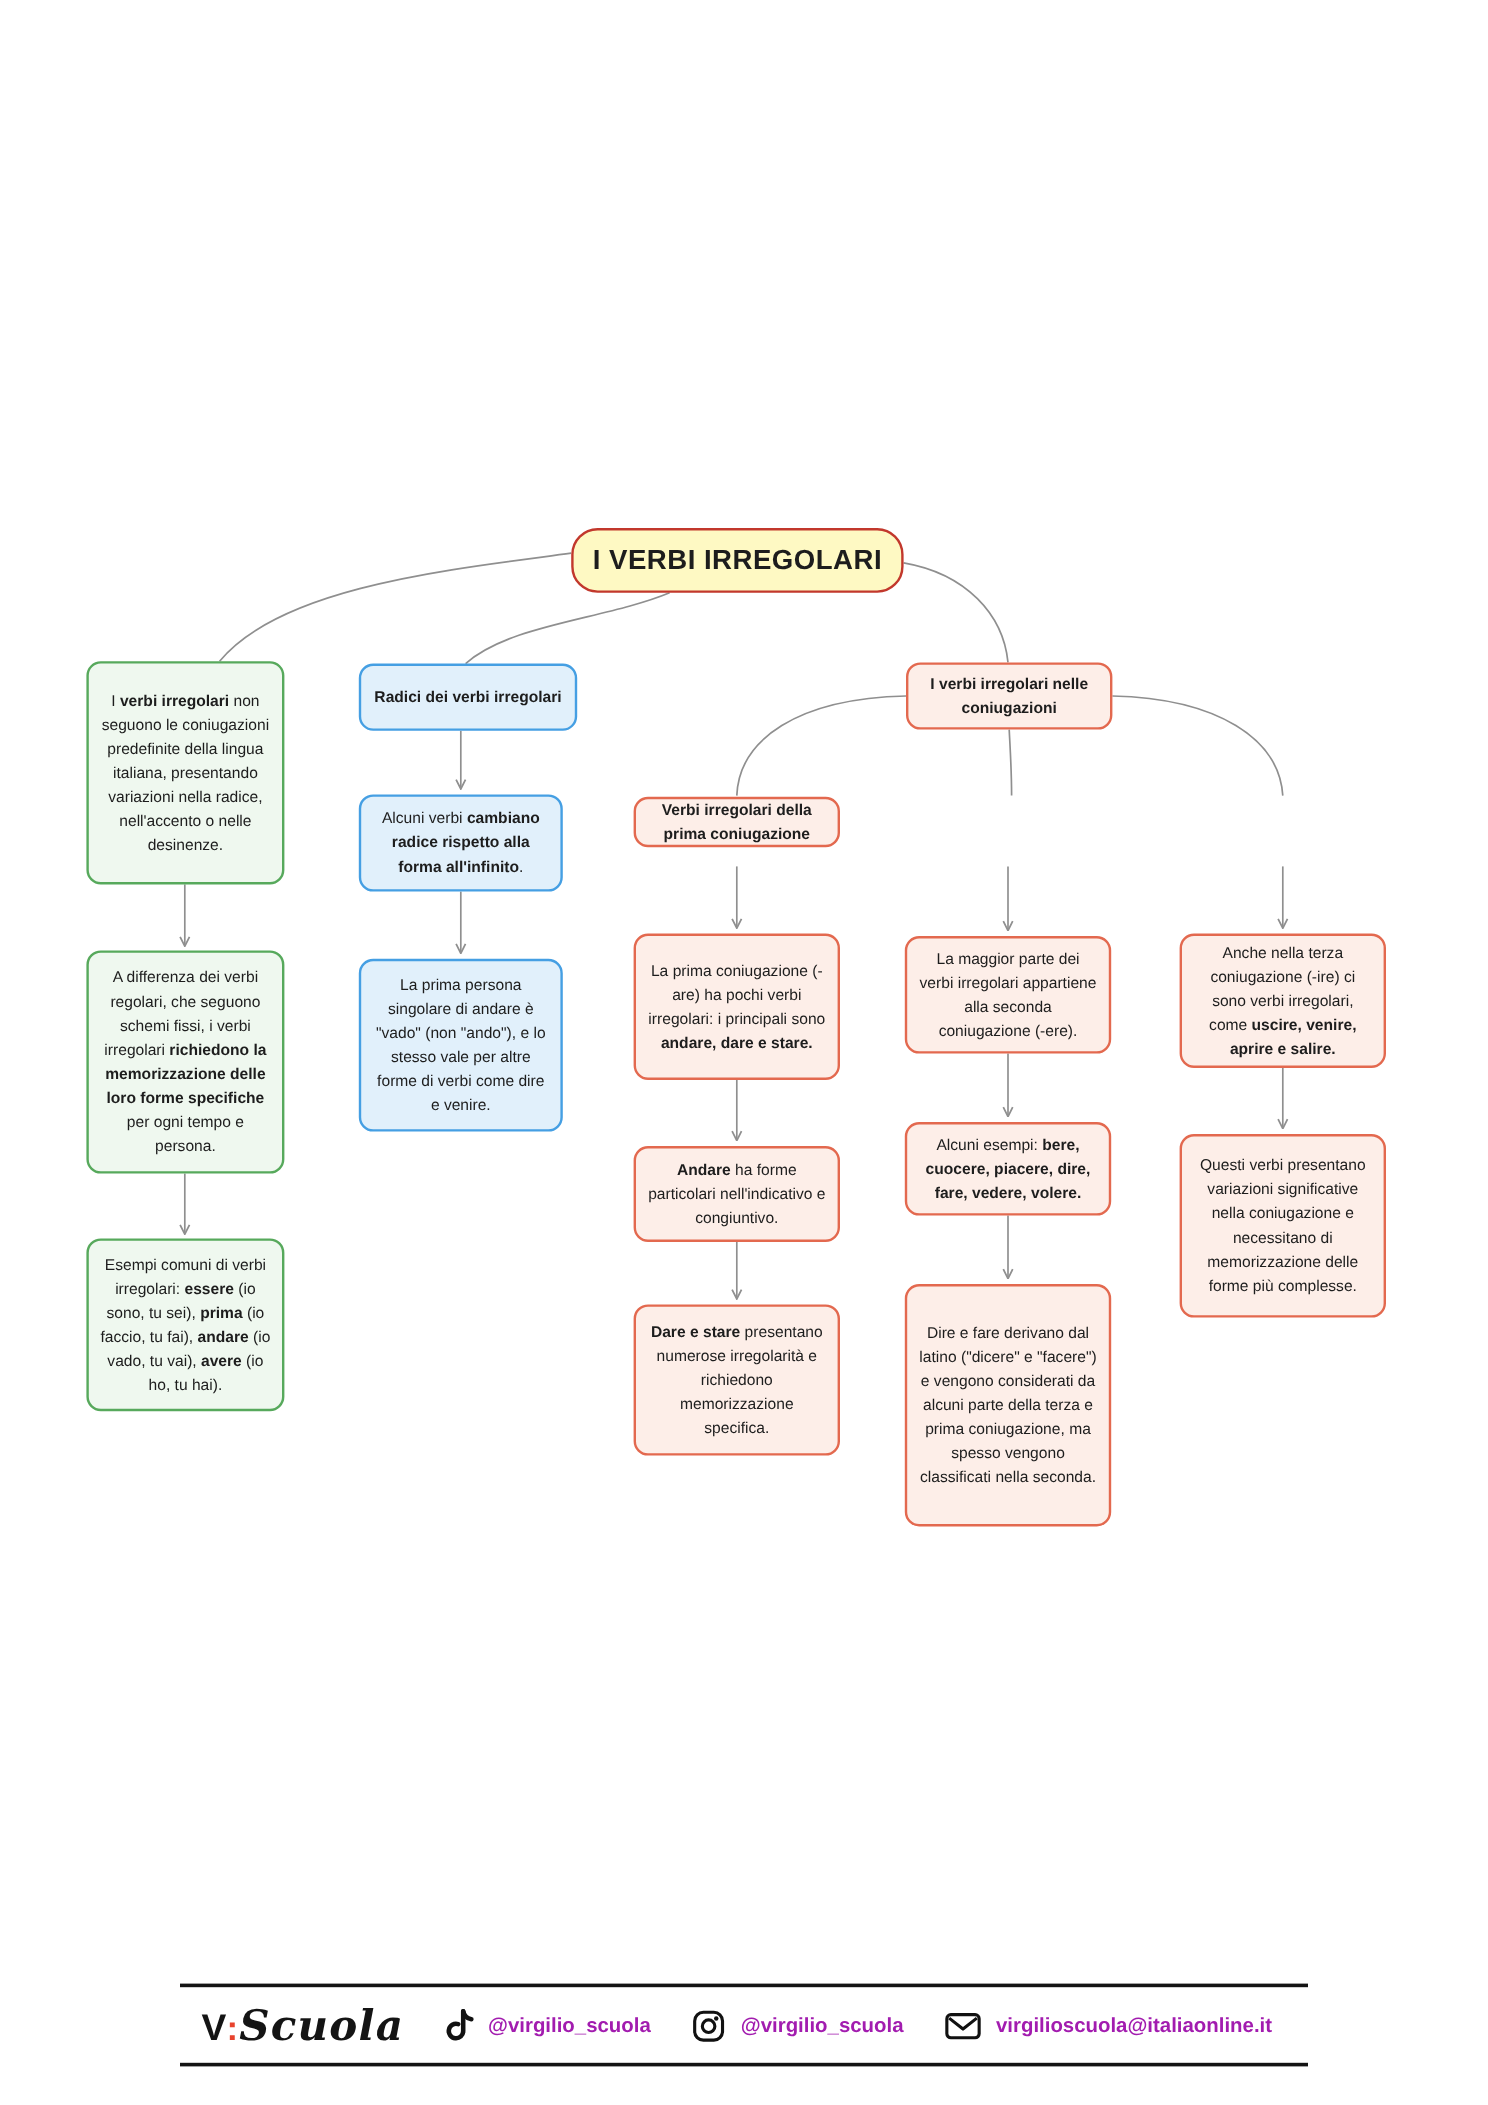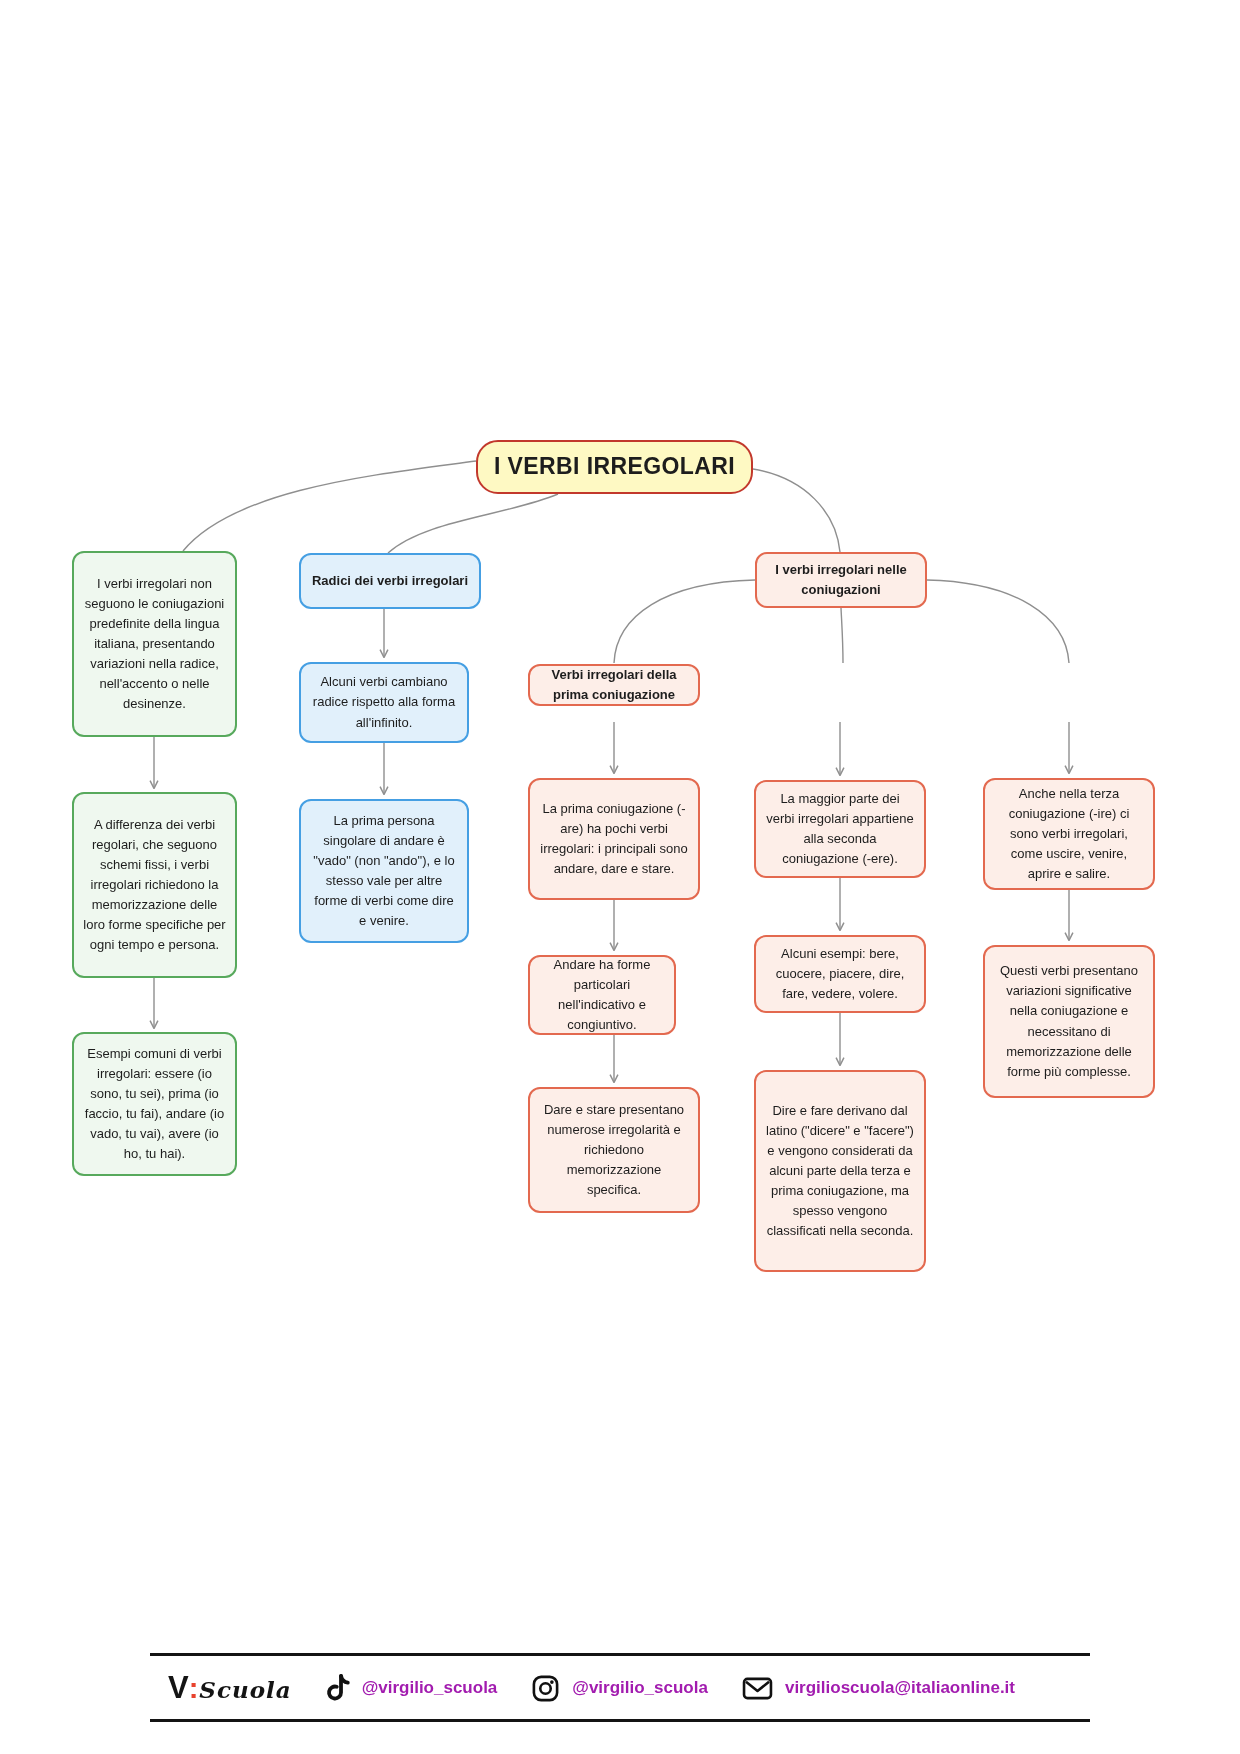--- a/index.html
+++ b/index.html
@@ -2,35 +2,35 @@
 <html><head>
 <meta charset="utf-8">
 <style>
   html,body{margin:0;padding:0;background:#ffffff;}
   .canvas{position:relative;width:1240px;height:1754px;background:#ffffff;overflow:hidden;
           font-family:"Liberation Sans","DejaVu Sans",sans-serif;color:#1d1d1d;}
   svg.connectors{position:absolute;left:0;top:0;width:1240px;height:1754px;}
   .box{position:absolute;box-sizing:border-box;border-radius:12px;display:flex;
        align-items:center;justify-content:center;text-align:center;padding:8px 9px;}
   .box .txt{font-size:13px;line-height:1.55;}
-  .box .txt b{font-weight:normal;}
+  .box .txt b{font-weight:bold;}
   .green{background:#eff8ef;border:2px solid #57a95c;}
   .blue{background:#e1f0fb;border:2px solid #459fe3;}
   .red{background:#fdeee8;border:2px solid #e3694f;}
   .hdr .txt{font-weight:bold;}
   .title-box{background:#fef9c3;border:2.5px solid #c2382c;border-radius:22px;}
   .title-box .txt{font-weight:bold;font-size:23px;letter-spacing:.4px;line-height:1.1;}
   .footer-rule{position:absolute;height:3px;background:#141414;}
   .footer-row{position:absolute;left:168px;top:1662px;width:930px;height:52px;
               display:flex;align-items:center;gap:34px;}
   .logo{display:flex;align-items:baseline;white-space:nowrap;}
   .logo .v{font-size:31px;font-weight:900;color:#141414;letter-spacing:-1px;}
   .logo .colon{font-size:29px;font-weight:900;color:#e8432d;margin:0 1px;}
   .logo .name{font-family:"DejaVu Serif",serif;font-style:italic;font-weight:bold;
-              font-size:23px;color:#141414;letter-spacing:1px;}
+              font-size:35px;color:#141414;letter-spacing:1px;}
   .contact{display:flex;align-items:center;gap:12px;white-space:nowrap;}
   .contact .label{font-weight:bold;font-size:17px;color:#a21caf;}
   .icn{display:flex;align-items:center;justify-content:center;}
 </style>
 </head>
 <body>
 
 <div class="canvas">
 
   <svg class="connectors">
@@ -88,21 +88,21 @@
   <div class="box red hdr" style="left:755px;top:552px;width:172px;height:56px">
     <div class="txt">I verbi irregolari nelle coniugazioni</div>
   </div>
 
   <div class="box red hdr" style="left:528px;top:664px;width:172px;height:42px">
     <div class="txt">Verbi irregolari della prima coniugazione</div>
   </div>
   <div class="box red" style="left:528px;top:778px;width:172px;height:122px">
     <div class="txt"><span>La prima coniugazione (-are) ha pochi verbi irregolari: i principali sono </span><b>andare, dare e stare.</b></div>
   </div>
-  <div class="box red" style="left:528px;top:955px;width:148px;height:80px">
+  <div class="box red" style="left:528px;top:955px;width:172px;height:80px">
     <div class="txt"><b>Andare</b><span> ha forme particolari nell'indicativo e congiuntivo.</span></div>
   </div>
   <div class="box red" style="left:528px;top:1087px;width:172px;height:126px">
     <div class="txt"><b>Dare e stare</b><span> presentano numerose irregolarità e richiedono memorizzazione specifica.</span></div>
   </div>
 
   <div class="box red" style="left:754px;top:780px;width:172px;height:98px">
     <div class="txt"><span>La maggior parte dei verbi irregolari appartiene alla seconda coniugazione (-ere).</span></div>
   </div>
   <div class="box red" style="left:754px;top:935px;width:172px;height:78px">

